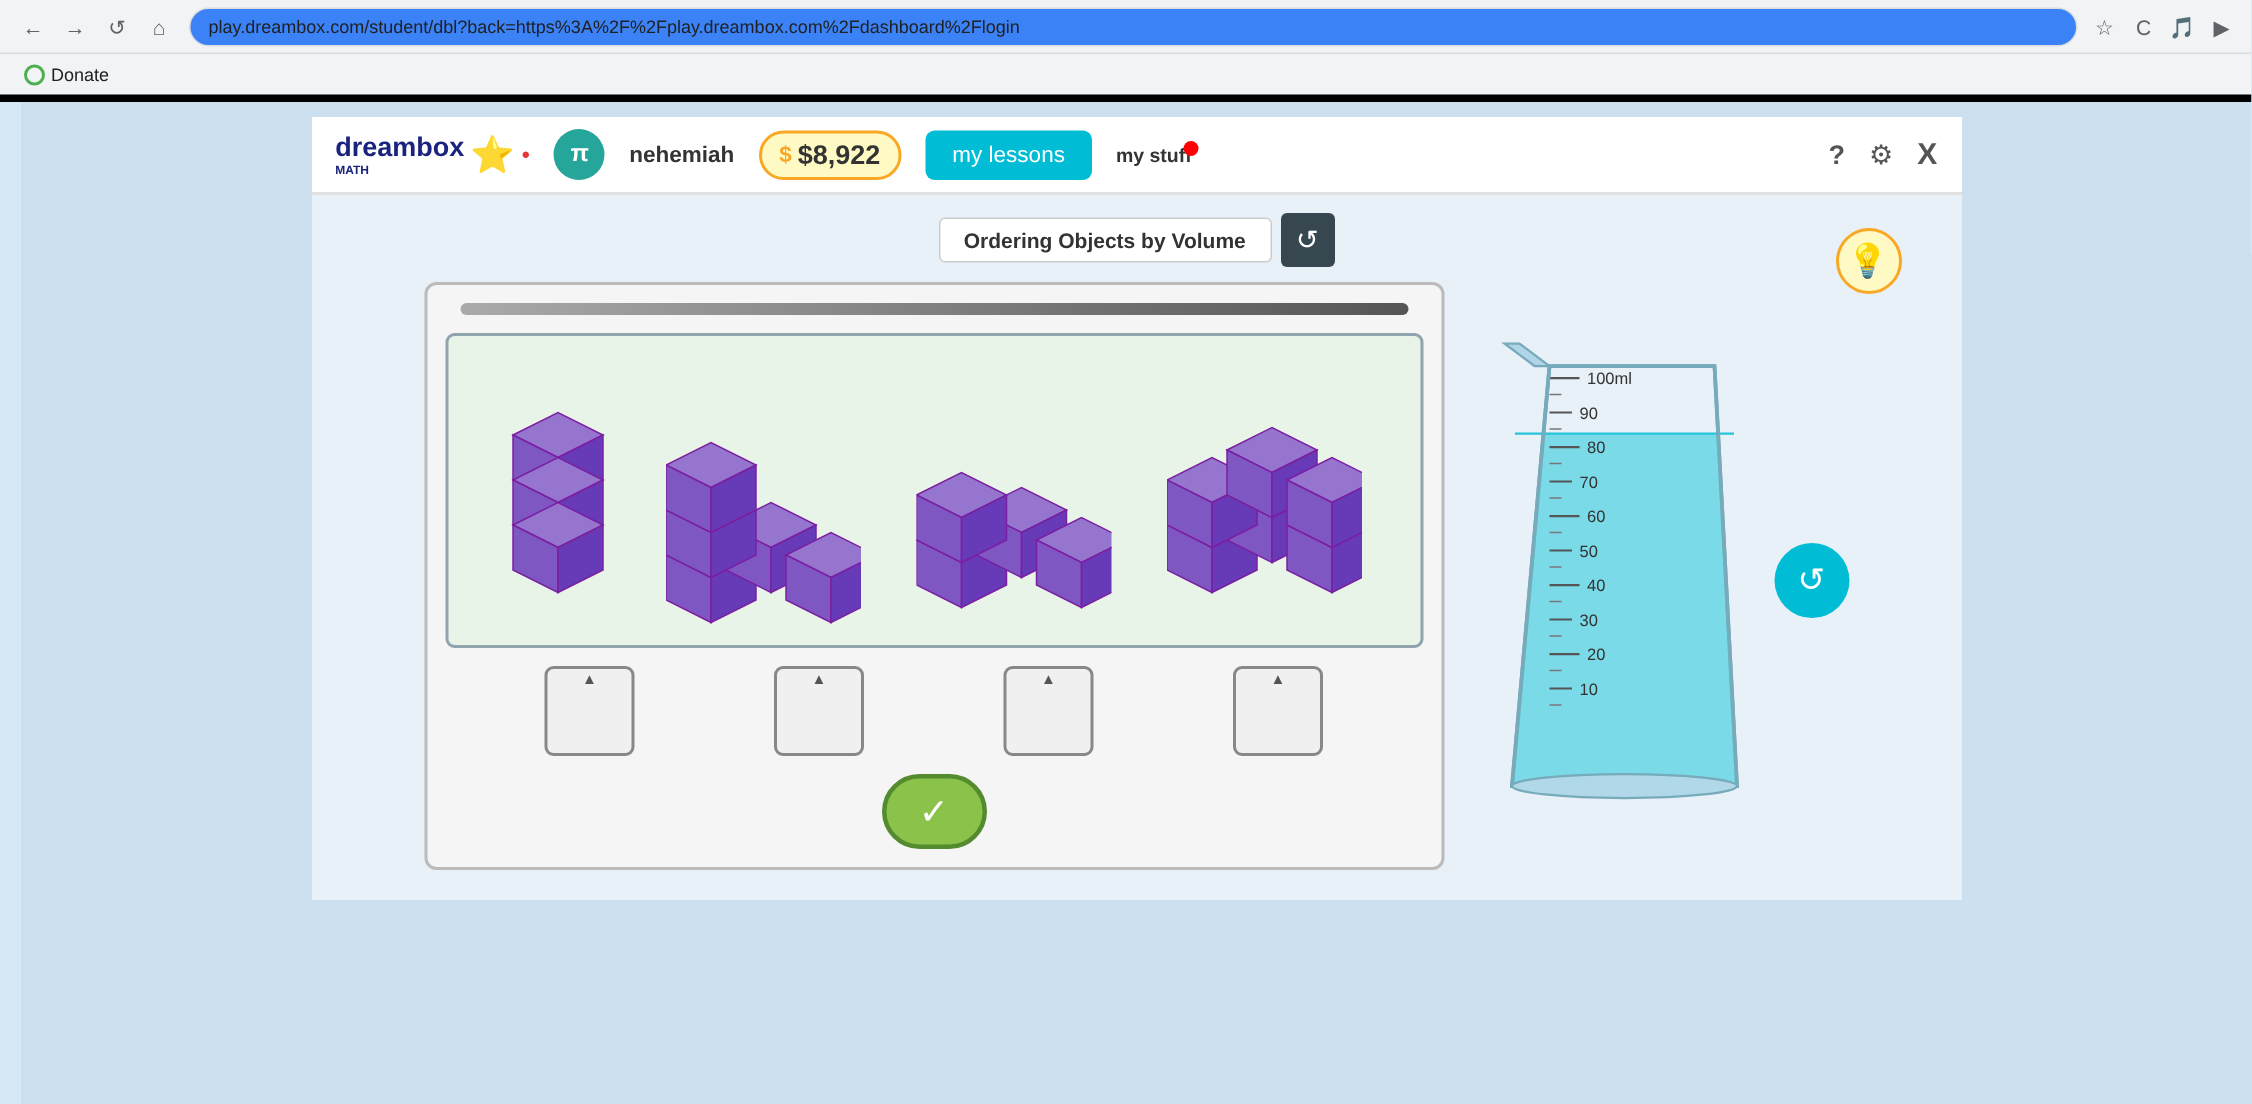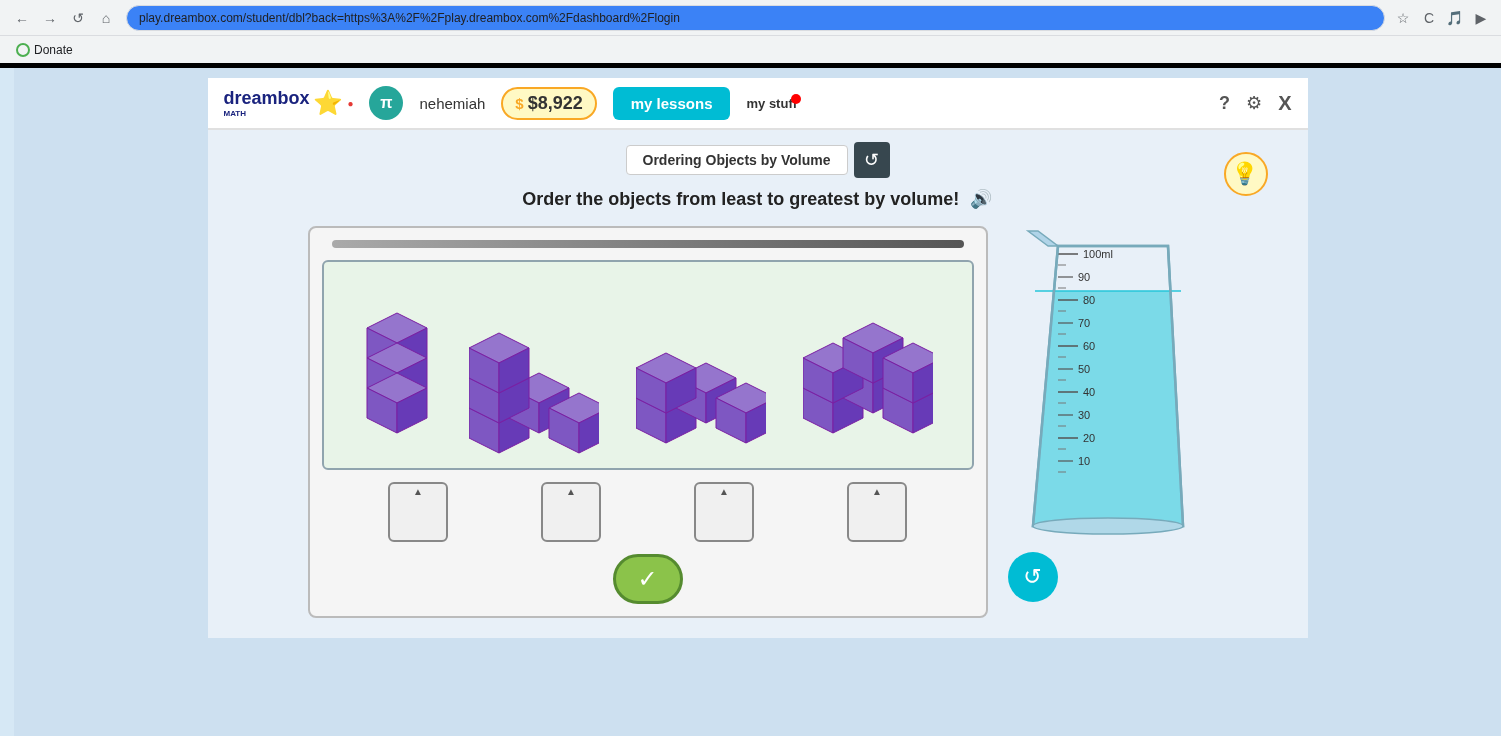--- a/index.html
+++ b/index.html
@@ -125,21 +125,21 @@
       width: 34px; height: 34px;
       background: #26a69a;
       border-radius: 50%;
       display: flex; align-items: center; justify-content: center;
       color: white;
       font-size: 16px;
       font-weight: bold;
     }
     .username {
       font-size: 15px;
-      font-weight: normal;
+      font-weight: bold;
       color: #333;
     }
     .coins-display {
       display: flex;
       align-items: center;
       gap: 4px;
       background: #fff9c4;
       border: 2px solid #f9a825;
       border-radius: 20px;
       padding: 4px 12px;
@@ -154,21 +154,21 @@
       font-weight: bold;
       color: #333;
     }
     .nav-btn-lessons {
       background: #00bcd4;
       color: white;
       border: none;
       border-radius: 6px;
       padding: 8px 18px;
       font-size: 15px;
-      font-weight: bold;
+      font-weight: normal;
       cursor: pointer;
     }
     .nav-btn-stuff {
       background: transparent;
       border: none;
       font-size: 13px;
       font-weight: bold;
       color: #333;
       cursor: pointer;
       position: relative;
@@ -348,21 +348,22 @@
       align-items: center;
       justify-content: center;
       cursor: pointer;
       font-size: 24px;
       color: white;
     }
 
     
     .beaker-panel {
       display: flex;
-      flex-direction: column;
+      flex-direction: row;
+      align-items: center;
       position: relative;
     }
 
     .beaker-reset-btn {
       background: #00bcd4;
       border: none;
       border-radius: 50%;
       width: 50px; height: 50px;
       display: flex;
       align-items: center;
@@ -441,24 +442,20 @@
           <div style="flex:1;"></div>
           <div class="lesson-title-bar">
             <span>Ordering Objects by Volume</span>
           </div>
           <button class="replay-btn">↺</button>
           <div style="flex:1;"></div>
         </div>
         <div class="hint-btn">💡</div>
       </div>
 
-      <div class="instruction">
-        <span>Order the objects from least to greatest by volume!</span>
-        <span style="font-size:18px;margin-left:6px;">🔊</span>
-      </div>
 
       <div class="activity-wrapper">
 
         <div class="sorting-panel">
           <div class="sort-arrow-bar"></div>
 
           <div class="objects-display">
 
             <div class="block-obj">
               <svg class="block-svg" width="70" height="160" viewBox="0 0 70 160">

